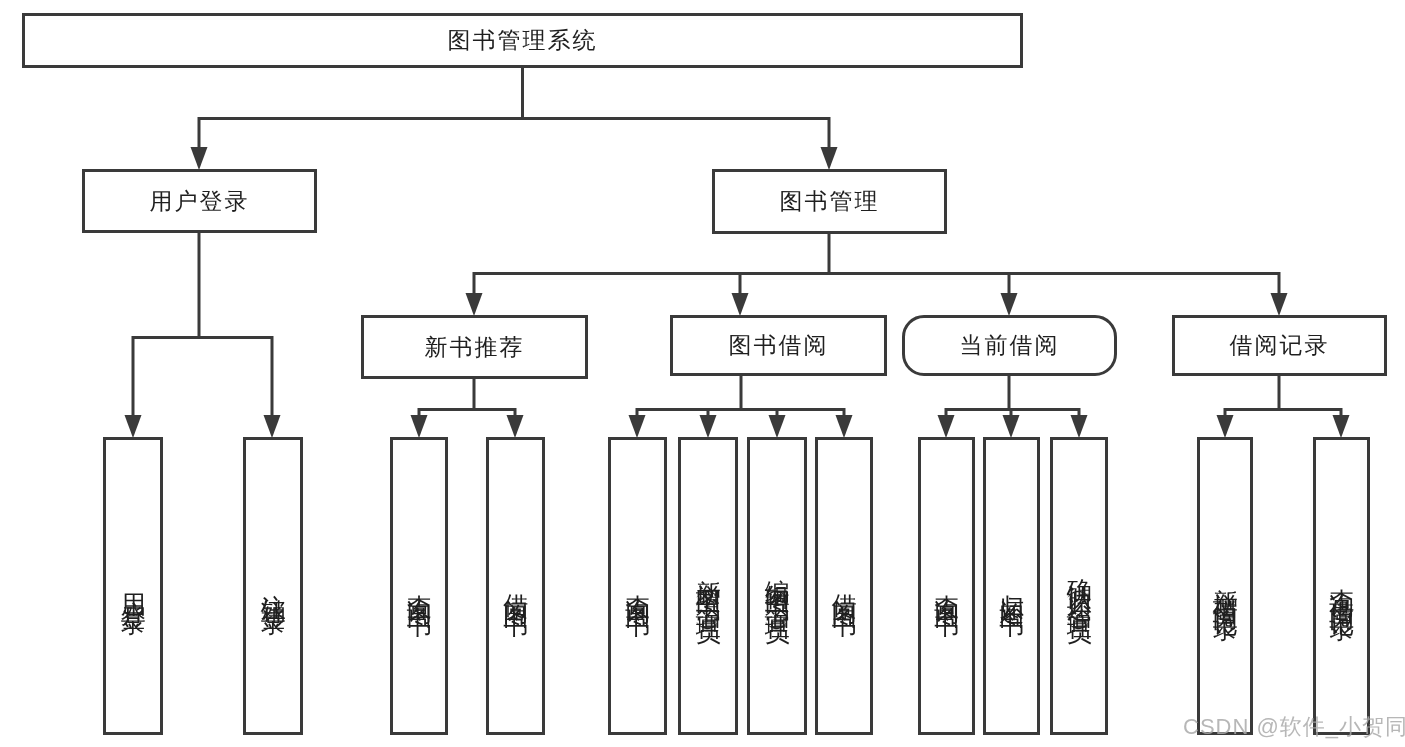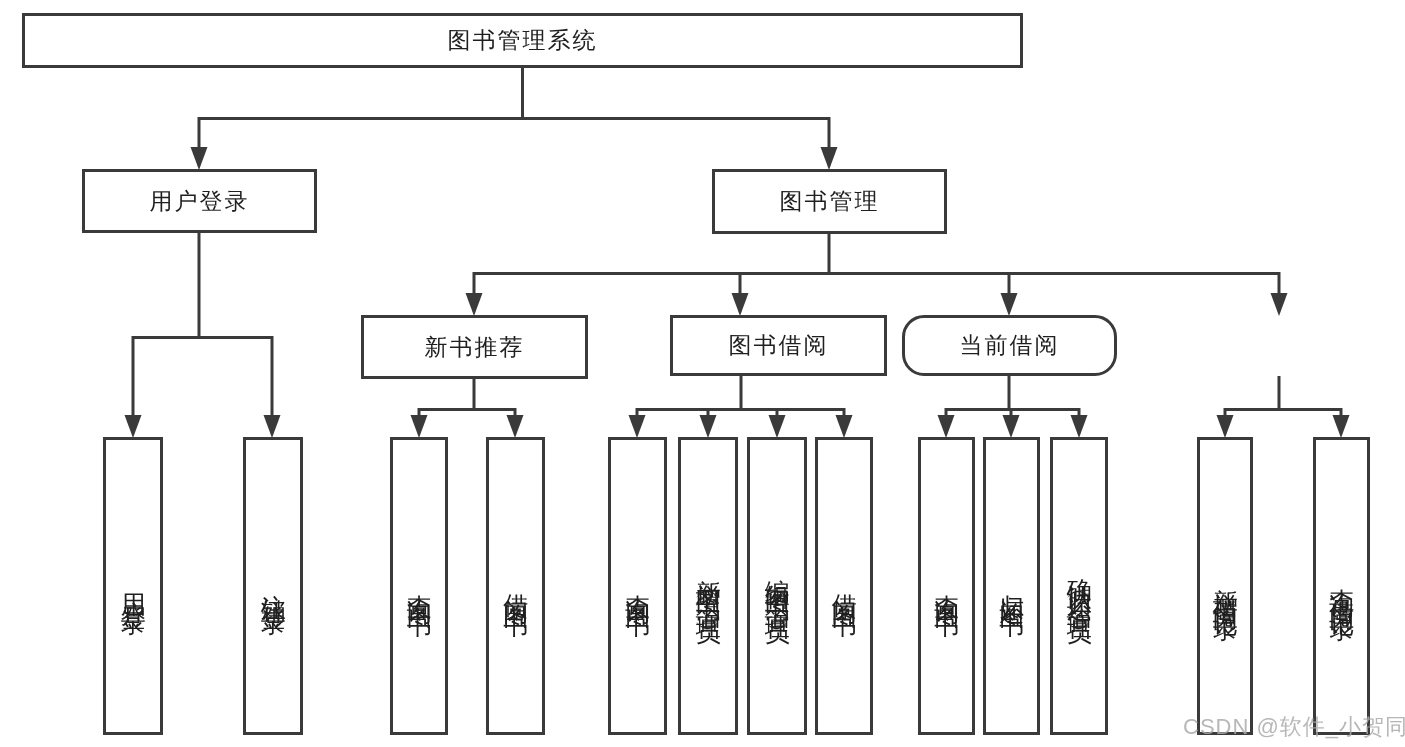--- a/index.html
+++ b/index.html
@@ -94,20 +94,21 @@
   </svg>
 
   <div class="node" style="left:22px; top:13px; width:1001px; height:55px;text-align:right;">图书管理系统</div>
 
   <div class="node" style="left:82px; top:169px; width:235px; height:64px;">用户登录</div>
   <div class="node" style="left:712px; top:169px; width:235px; height:65px;">图书管理</div>
 
   <div class="node" style="left:361px; top:315px; width:227px; height:64px;">新书推荐</div>
   <div class="node" style="left:670px; top:315px; width:217px; height:61px;">图书借阅</div>
   <div class="node" style="left:902px; top:315px; width:215px; height:61px;border-radius:22px;">当前借阅</div>
+  <div class="node" style="left:1172px; top:315px; width:215px; height:61px;">借阅记录</div>
 
   <div class="node leaf" style="left:103px; top:437px; width:60px; height:298px;">用户登录</div>
   <div class="node leaf" style="left:243px; top:437px; width:60px; height:298px;">注销登录</div>
 
   <div class="node leaf" style="left:390px; top:437px; width:58px; height:298px;">查询图书</div>
   <div class="node leaf" style="left:486px; top:437px; width:59px; height:298px;">借阅图书</div>
 
   <div class="node leaf" style="left:608px; top:437px; width:59px; height:298px;">查询图书</div>
   <div class="node leaf" style="left:678px; top:437px; width:60px; height:298px;">新增图书（管理员）</div>
   <div class="node leaf" style="left:747px; top:437px; width:60px; height:298px;">编辑图书（管理员）</div>

